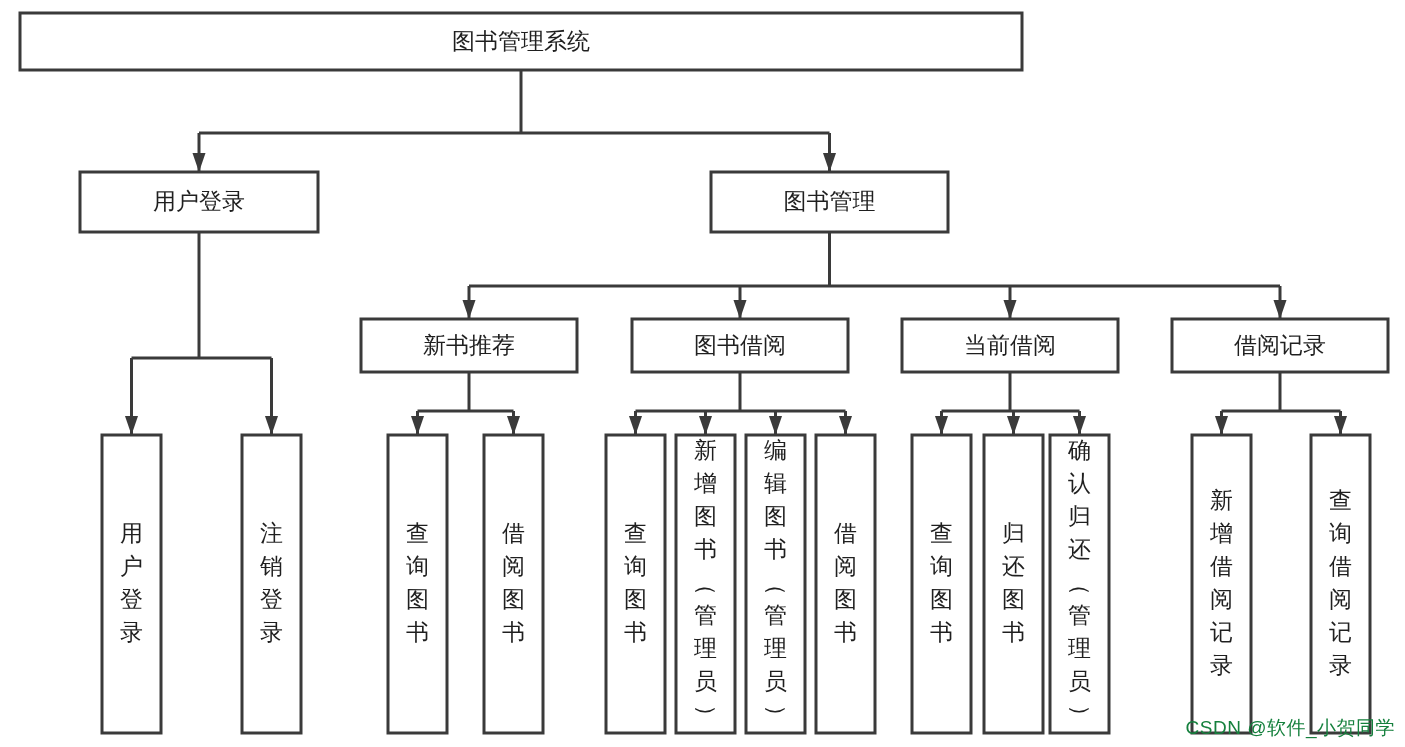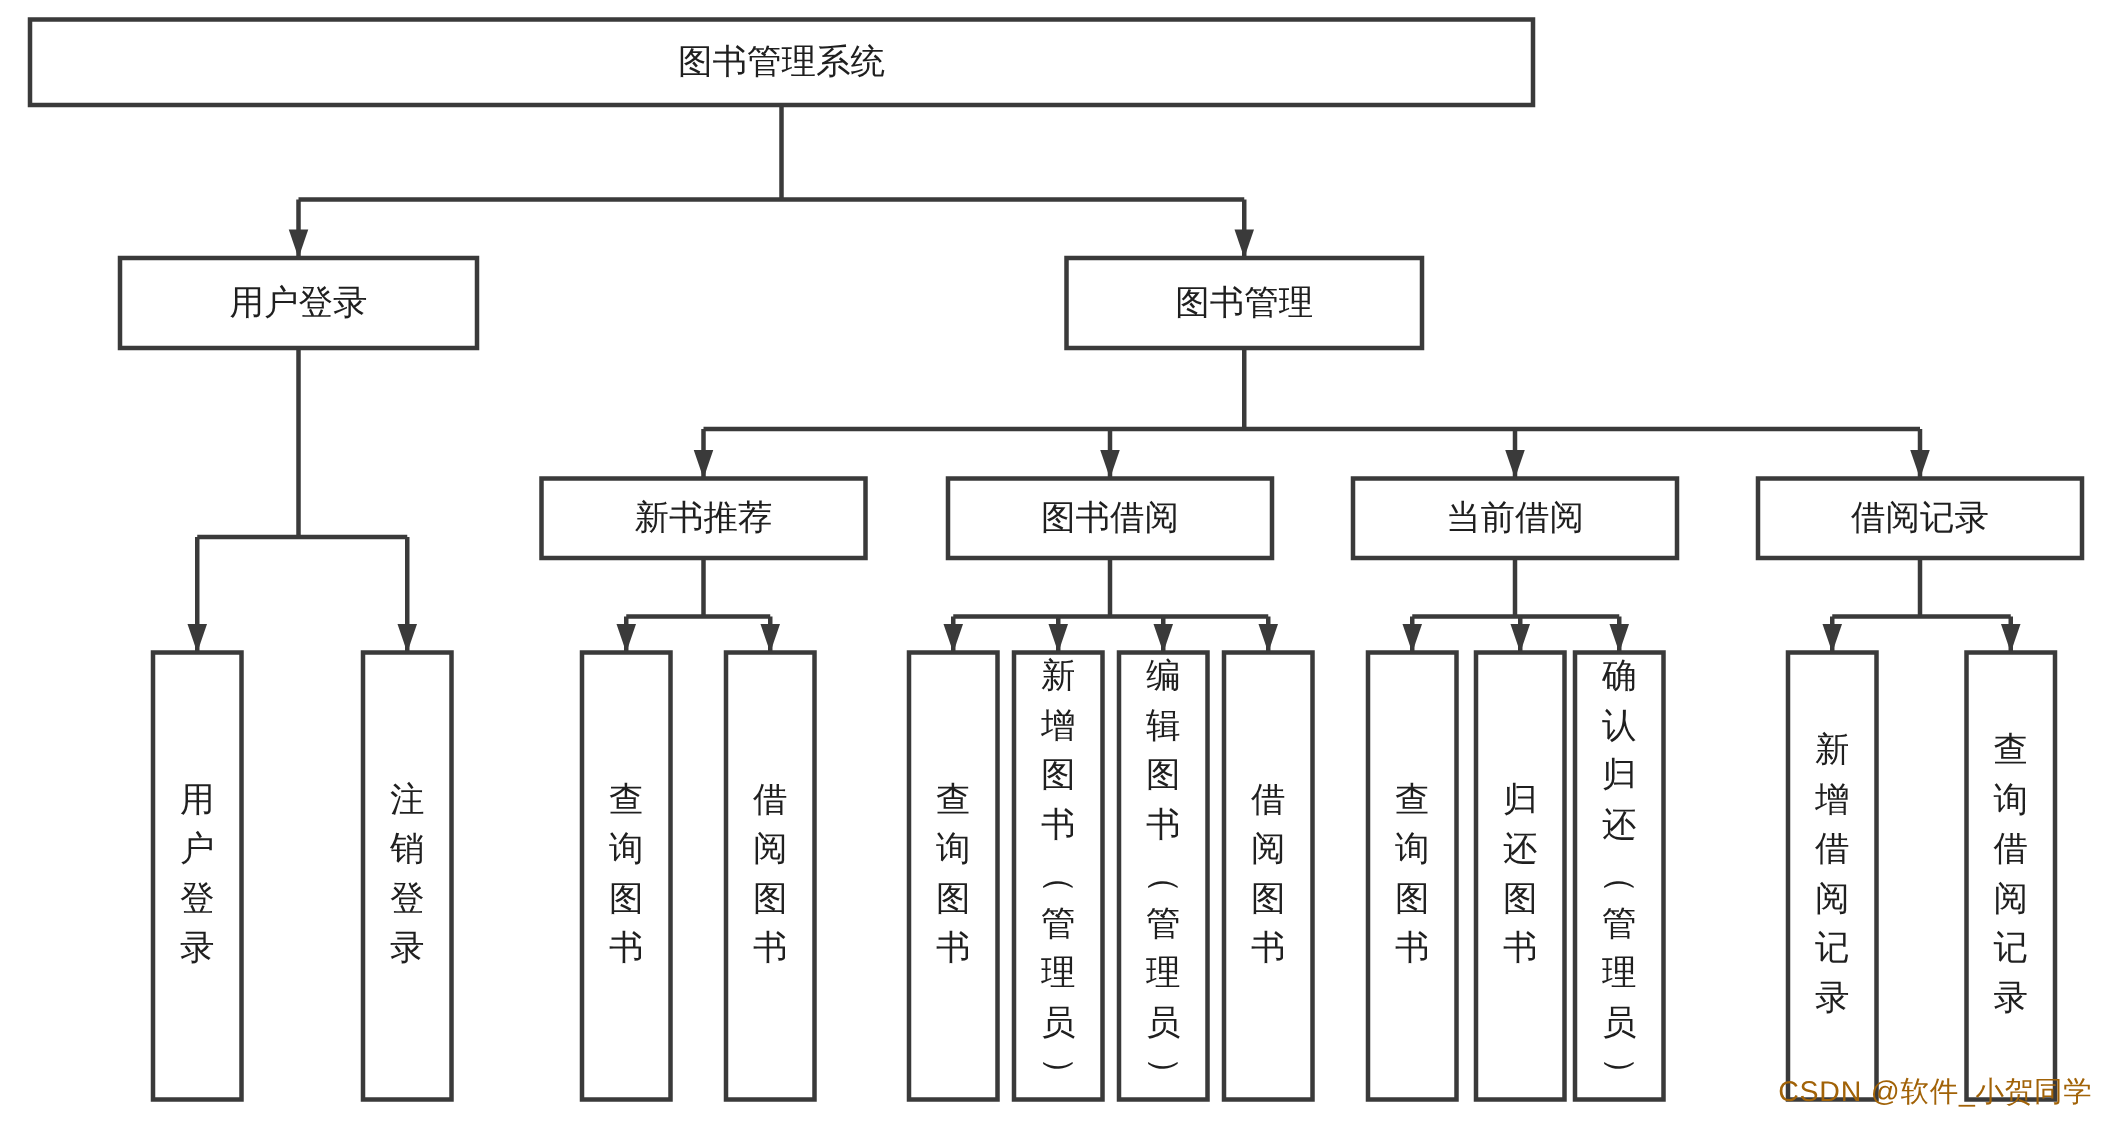--- a/index.html
+++ b/index.html
@@ -18,21 +18,21 @@
     white-space:pre;
   }
   .node-label-vert{
     font-family:"Liberation Sans","DejaVu Sans",sans-serif;
     font-size:23px;fill:#1f1f1f;
     dominant-baseline:middle;text-anchor:middle;
   }
   .watermark{
     position:absolute;right:10px;bottom:6px;
     font-family:"Liberation Sans","DejaVu Sans",sans-serif;
-    font-size:19px;color:#a16207;letter-spacing:0.5px;
+    font-size:19px;color:#15803d;letter-spacing:0.5px;
     pointer-events:none;user-select:none;
   }
 </style>
 </head>
 <body>
 
 <svg id="diagram" viewBox="0 0 1405 747" xmlns="http://www.w3.org/2000/svg">
   <g id="connector-layer">
       <g>
         <line x1="521" y1="70" x2="521" y2="133" class="connector"></line>

